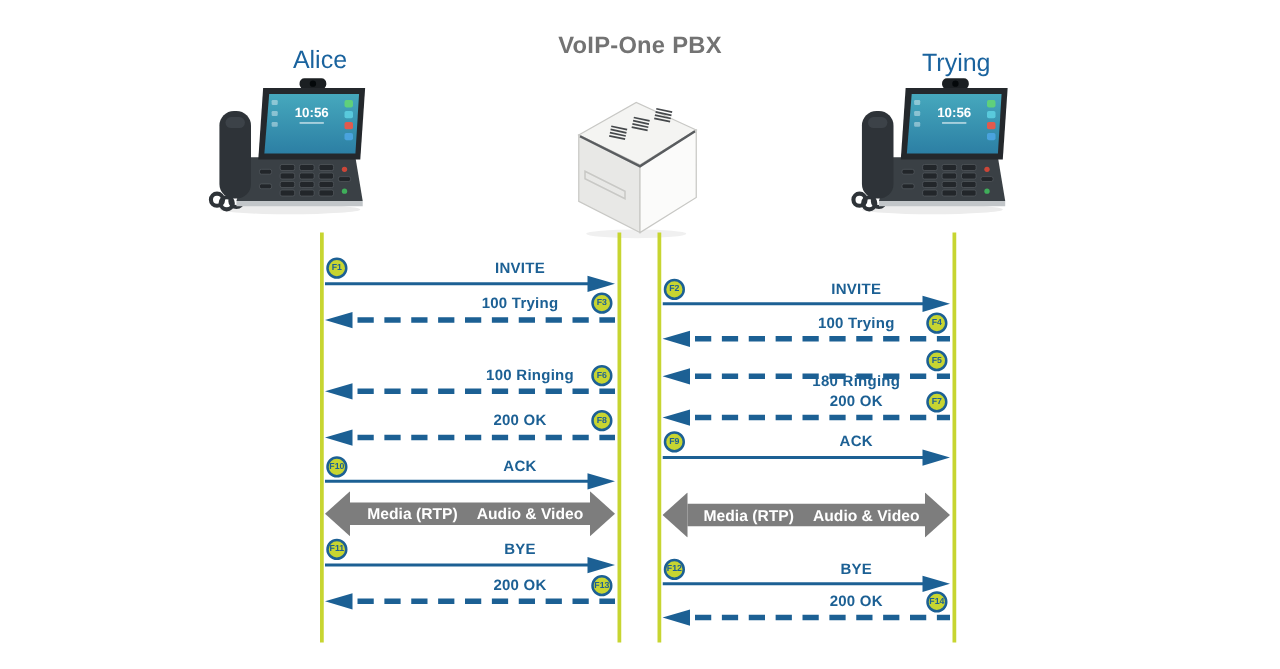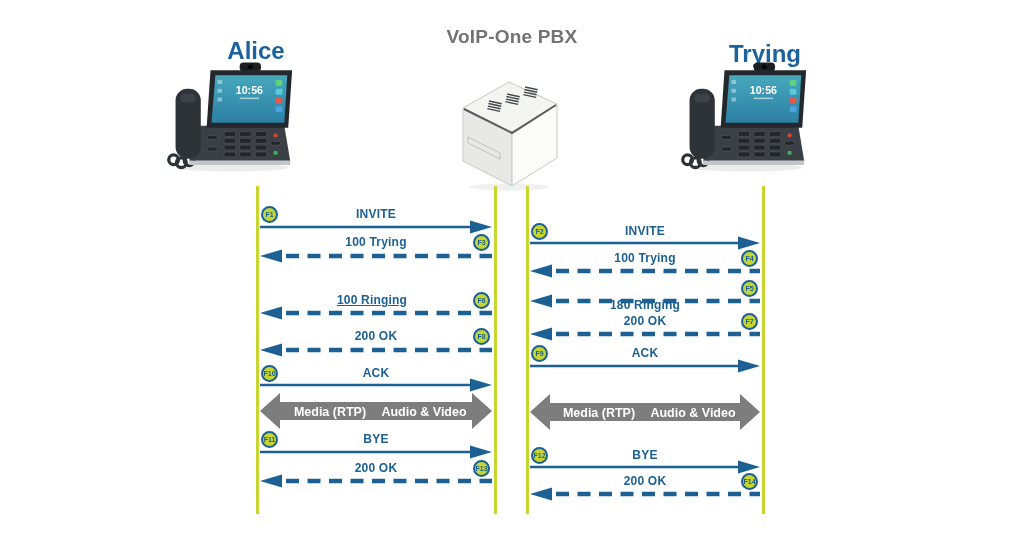--- a/index.html
+++ b/index.html
@@ -1,24 +1,24 @@
 <!DOCTYPE html>
 <html><head>
 <meta charset="utf-8">
 <style>
   html,body{margin:0;padding:0;background:#fff;}
   .canvas{position:relative;width:1024px;height:535px;background:#ffffff;overflow:hidden;
           font-family:"Liberation Sans", sans-serif;}
   .page-title{position:absolute;left:362px;top:26px;width:300px;text-align:center;
           font-size:19px;font-weight:bold;color:#737373;letter-spacing:.2px;}
-  .actor-label{position:absolute;width:120px;text-align:center;font-size:24px;font-weight:bold;color:#1a639e;}
+  .actor-label{position:absolute;width:120px;text-align:center;font-size:20px;font-weight:normal;color:#1a639e;}
   .actor-alice{left:196px;top:37px;}
   .actor-boris{left:705px;top:40px;}
   .lifeline{position:absolute;width:3px;background:#c7d531;}
-  .msg-label{position:absolute;text-align:center;font-size:12px;font-weight:bold;color:#1c6094;letter-spacing:.2px;}
+  .msg-label{position:absolute;text-align:center;font-size:12px;font-weight:bold;color:#1c6094;letter-spacing:.2px;margin-left:40px;}
   .badge{position:absolute;width:17px;height:17px;border-radius:50%;background:#c7d531;
          border:2px solid #1c6094;color:#1c6094;font-size:7px;font-weight:bold;
          display:flex;align-items:center;justify-content:center;box-sizing:border-box;}
   .arrow-svg,.media-svg{position:absolute;display:block;}
   .phone-svg,.pbx-svg{position:absolute;}
 </style>
 </head>
 <body>
 
 <div class="canvas" id="canvas">
@@ -162,21 +162,21 @@
     <svg width="232" height="16" class="arrow-svg" style="left: 260px; top: 219px;">
       <line x1="0" y1="8" x2="212" y2="8" stroke="#1c6094" stroke-width="2.4"></line>
       <polygon points="210,1.5 232,8 210,14.5" fill="#1c6094"></polygon>
     </svg>
     <div class="msg-label" style="left: 260px; width: 232px; top: 235px;">100 Trying</div>
     <div class="badge" style="left: 473px; top: 234px;">F3</div>
     <svg width="232" height="16" class="arrow-svg" style="left: 260px; top: 248px;">
       <polygon points="22,1.5 0,8 22,14.5" fill="#1c6094"></polygon>
       <line x1="26" y1="8" x2="232" y2="8" stroke="#1c6094" stroke-width="4.5" stroke-dasharray="13 8.5"></line>
     </svg>
-    <div class="msg-label" style="left: 256px; width: 232px; top: 293px; text-decoration: underline;">100 Ringing</div>
+    <div class="msg-label" style="left: 268px; width: 232px; top: 293px;">100 Ringing</div>
     <div class="badge" style="left: 473px; top: 292px;">F6</div>
     <svg width="232" height="16" class="arrow-svg" style="left: 260px; top: 305px;">
       <polygon points="22,1.5 0,8 22,14.5" fill="#1c6094"></polygon>
       <line x1="26" y1="8" x2="232" y2="8" stroke="#1c6094" stroke-width="4.5" stroke-dasharray="13 8.5"></line>
     </svg>
     <div class="msg-label" style="left: 260px; width: 232px; top: 329px;">200 OK</div>
     <div class="badge" style="left: 473px; top: 328px;">F8</div>
     <svg width="232" height="16" class="arrow-svg" style="left: 260px; top: 342px;">
       <polygon points="22,1.5 0,8 22,14.5" fill="#1c6094"></polygon>
       <line x1="26" y1="8" x2="232" y2="8" stroke="#1c6094" stroke-width="4.5" stroke-dasharray="13 8.5"></line>

